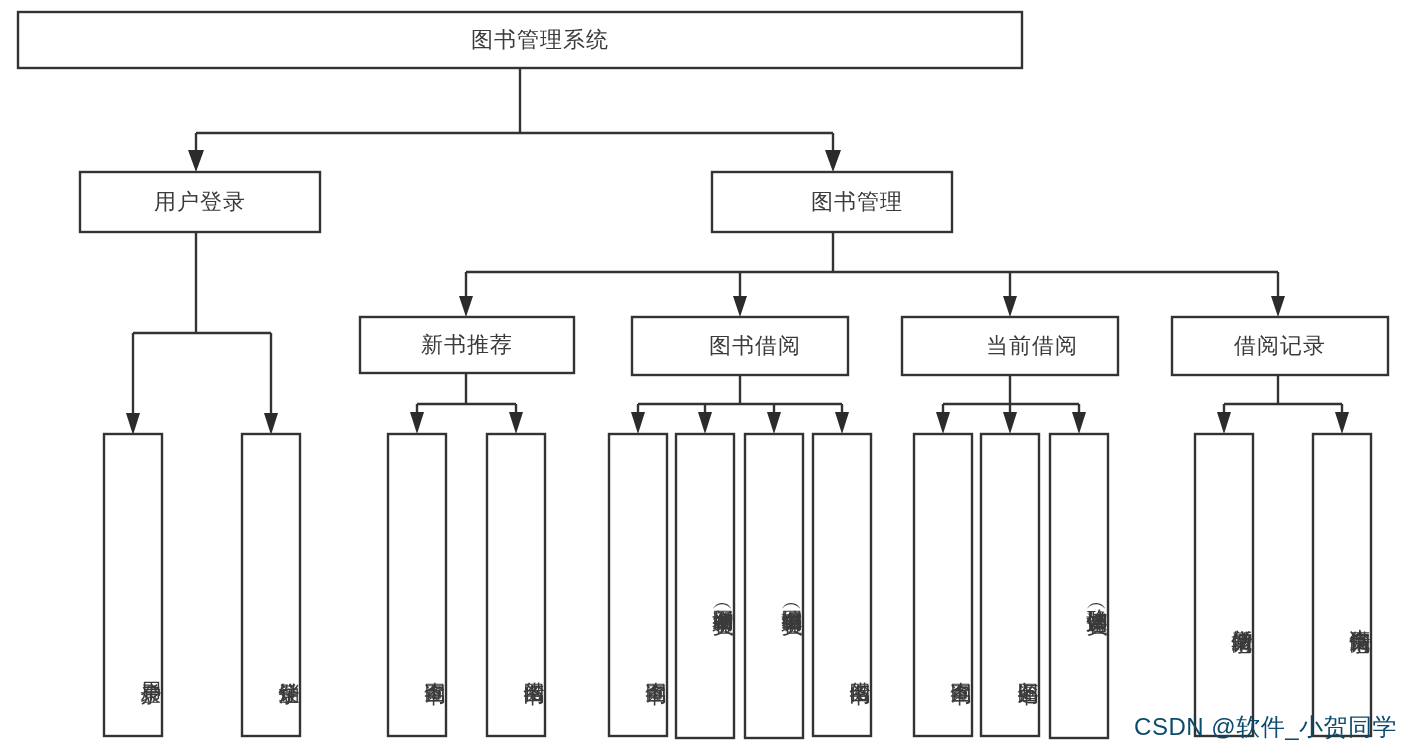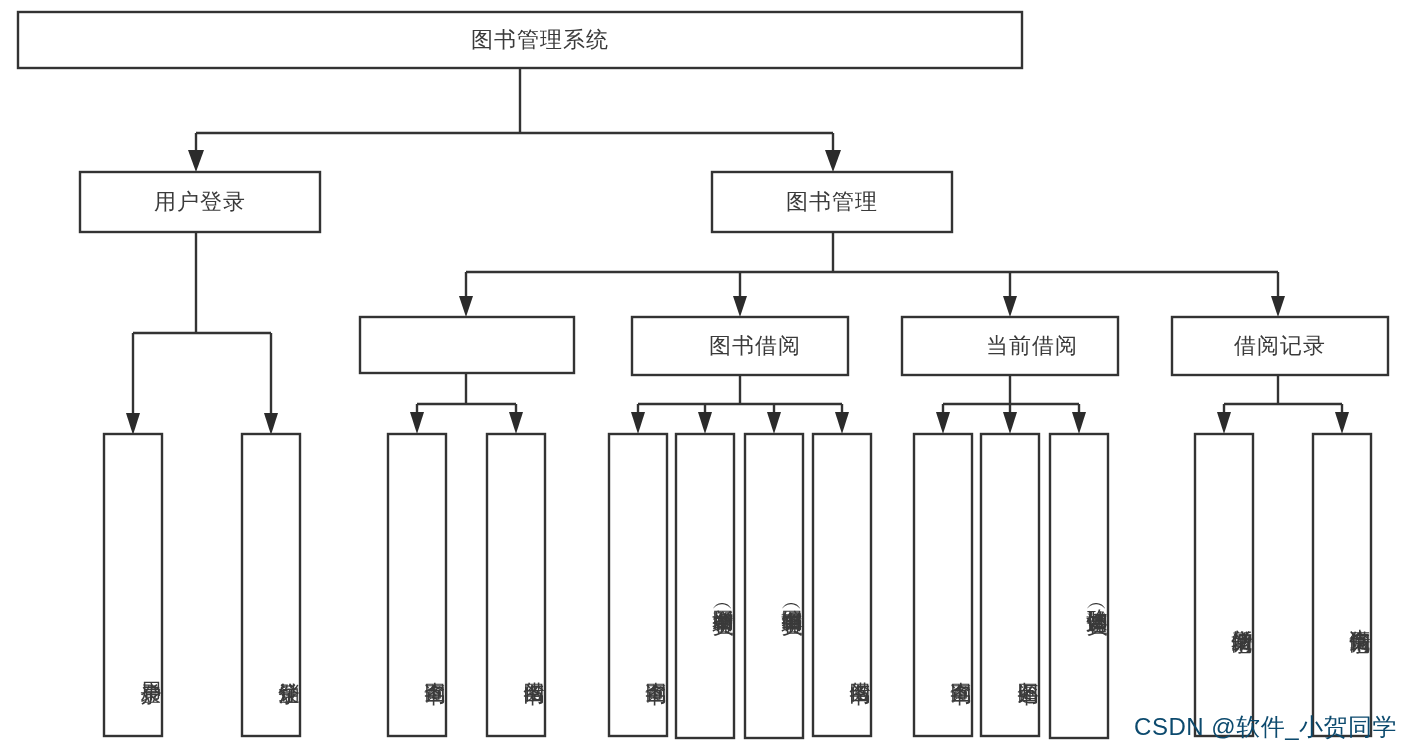--- a/index.html
+++ b/index.html
@@ -186,22 +186,23 @@
     <rect class="node-box" x="981" y="434" width="58" height="302"></rect>
     <rect class="node-box" x="1050" y="434" width="58" height="304"></rect>
 
     <rect class="node-box" x="1195" y="434" width="58" height="302"></rect>
     <rect class="node-box" x="1313" y="434" width="58" height="302"></rect>
   </svg>
 
   <div class="hlabel-wrap" style="left:18px; top:12px; width:1004px; height:56px;padding-left:20px;">图书管理系统</div>
 
   <div class="hlabel-wrap" style="left:80px; top:172px; width:240px; height:60px;">用户登录</div>
-  <div class="hlabel-wrap" style="left:712px; top:172px; width:240px; height:60px;">图书管理</div>
-
+  <div class="hlabel-wrap" style="left:712px; top:172px; width:240px; height:60px;padding-left:25px;">图书管理</div>
+
+  <div class="hlabel-wrap" style="left:360px; top:317px; width:214px; height:56px;">新书推荐</div>
   <div class="hlabel-wrap" style="left:632px; top:317px; width:216px; height:58px;padding-left:15px;">图书借阅</div>
   <div class="hlabel-wrap" style="left:902px; top:317px; width:260px; height:58px;text-align:center;">当前借阅</div>
   <div class="hlabel-wrap" style="left:1172px; top:317px; width:216px; height:58px;border-radius:21px;">借阅记录</div>
 
   <div class="vlabel-wrap" style="left:104px; top:434px; width:58px; height:302px; padding-top:82px;">用户登录</div>
   <div class="vlabel-wrap" style="left:242px; top:434px; width:58px; height:302px; padding-top:82px;">注销登录</div>
 
   <div class="vlabel-wrap" style="left:388px; top:434px; width:58px; height:302px; padding-top:82px;">查询图书</div>
   <div class="vlabel-wrap" style="left:487px; top:434px; width:58px; height:302px; padding-top:82px;">借阅图书</div>
 

